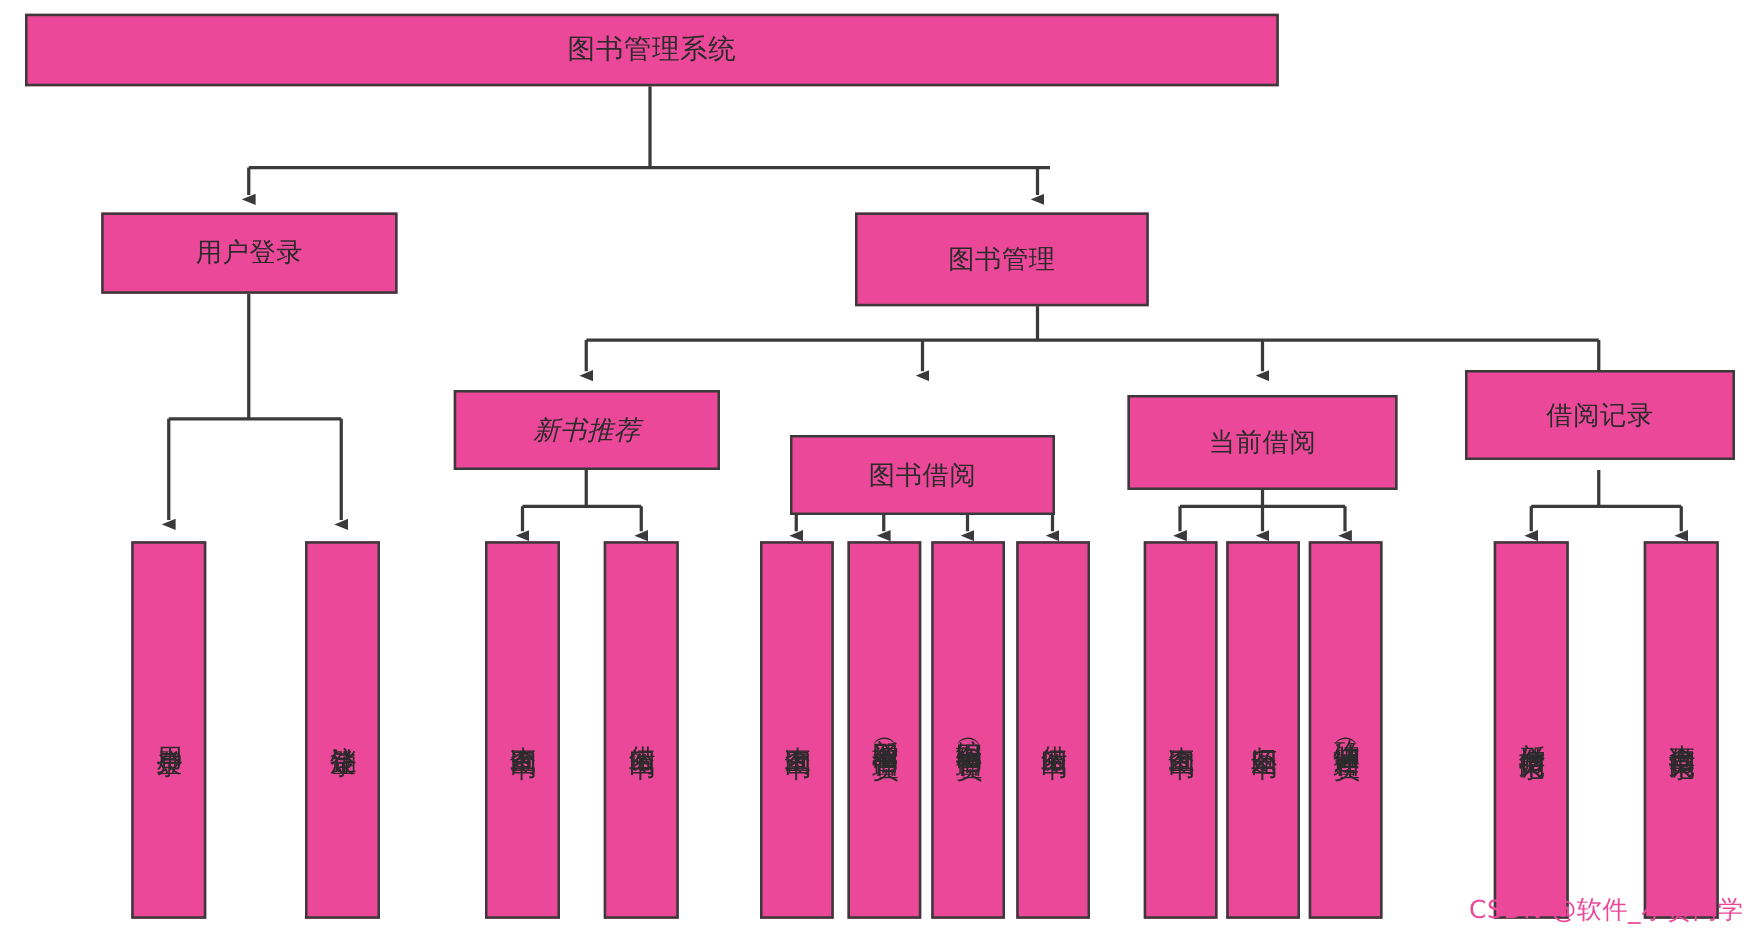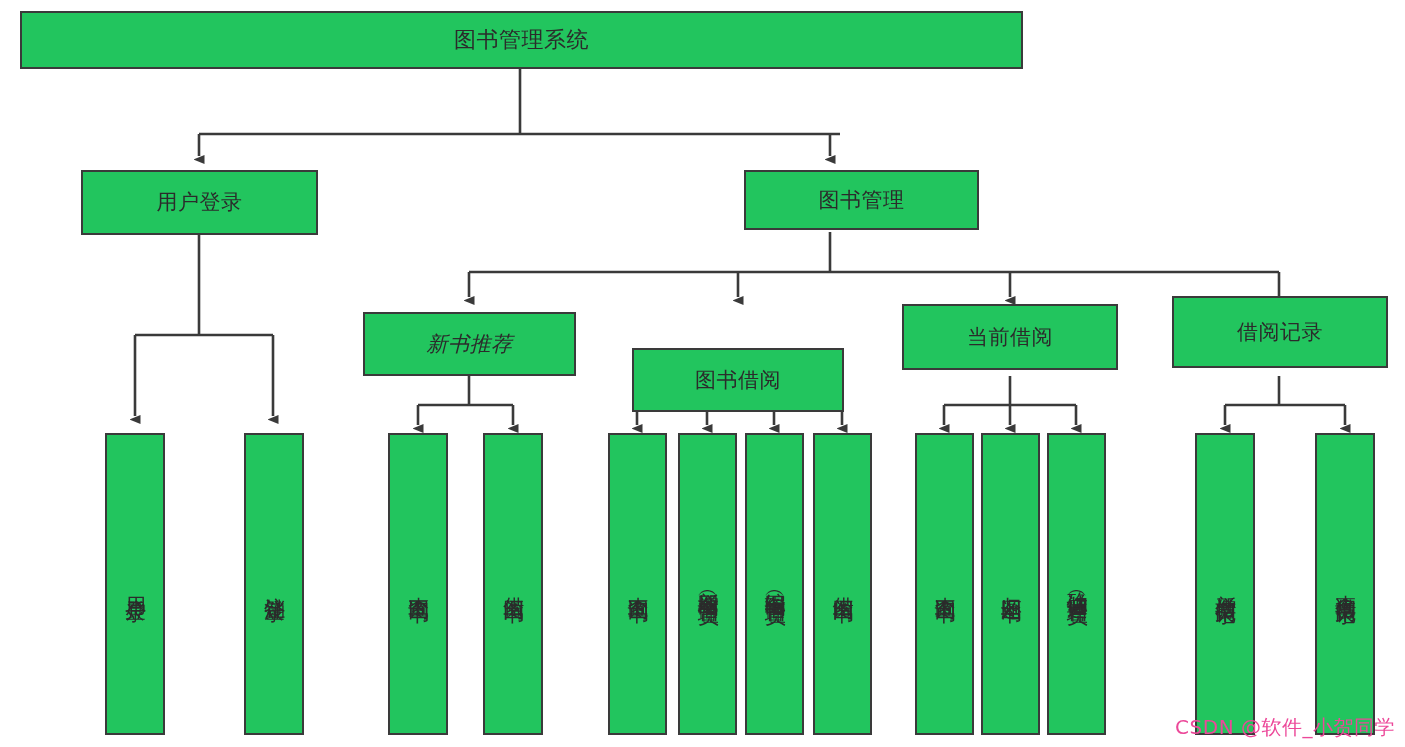--- a/index.html
+++ b/index.html
@@ -23,21 +23,21 @@
     left: 0;
     top: 0;
     width: 1405px;
     height: 747px;
     pointer-events: none;
   }
   .node {
     position: absolute;
     box-sizing: border-box;
     border: 2.5px solid #3a3a3a;
-    background: #22c55e;
+    background: #ec4899;
     display: flex;
     align-items: center;
     justify-content: center;
     color: #2b2b2b;
     text-align: center;
   }
   .node .label {
     display: block;
     line-height: 1.25;
     letter-spacing: 0.5px;
@@ -129,31 +129,31 @@
     </g>
   </svg>
 
   <div class="node h root" style="left:20px;  top:11px;  width:1003px; height:58px;">
     <span class="label">图书管理系统</span>
   </div>
 
   <div class="node h" style="left:81px;  top:170px; width:237px; height:65px;">
     <span class="label">用户登录</span>
   </div>
-  <div class="node h" style="left:744px; top:170px; width:235px; height:60px;">
+  <div class="node h" style="left:684px; top:170px; width:235px; height:75px;">
     <span class="label">图书管理</span>
   </div>
 
   <div class="node h" style="left:363px;  top:312px; width:213px; height:64px;font-style:italic;">
     <span class="label">新书推荐</span>
   </div>
   <div class="node h" style="left:632px;  top:312px; width:212px; height:64px;margin-top:36px;">
     <span class="label">图书借阅</span>
   </div>
-  <div class="node h" style="left:902px;  top:304px; width:216px; height:66px;">
+  <div class="node h" style="left:902px;  top:316px; width:216px; height:76px;">
     <span class="label">当前借阅</span>
   </div>
   <div class="node h" style="left:1172px; top:296px; width:216px; height:72px;text-align:center;">
     <span class="label">借阅记录</span>
   </div>
 
   <div class="node v" style="left:105px; top:433px; width:60px; height:302px;">
     <span class="label">用户登录</span>
   </div>
   <div class="node v" style="left:244px; top:433px; width:60px; height:302px;">

